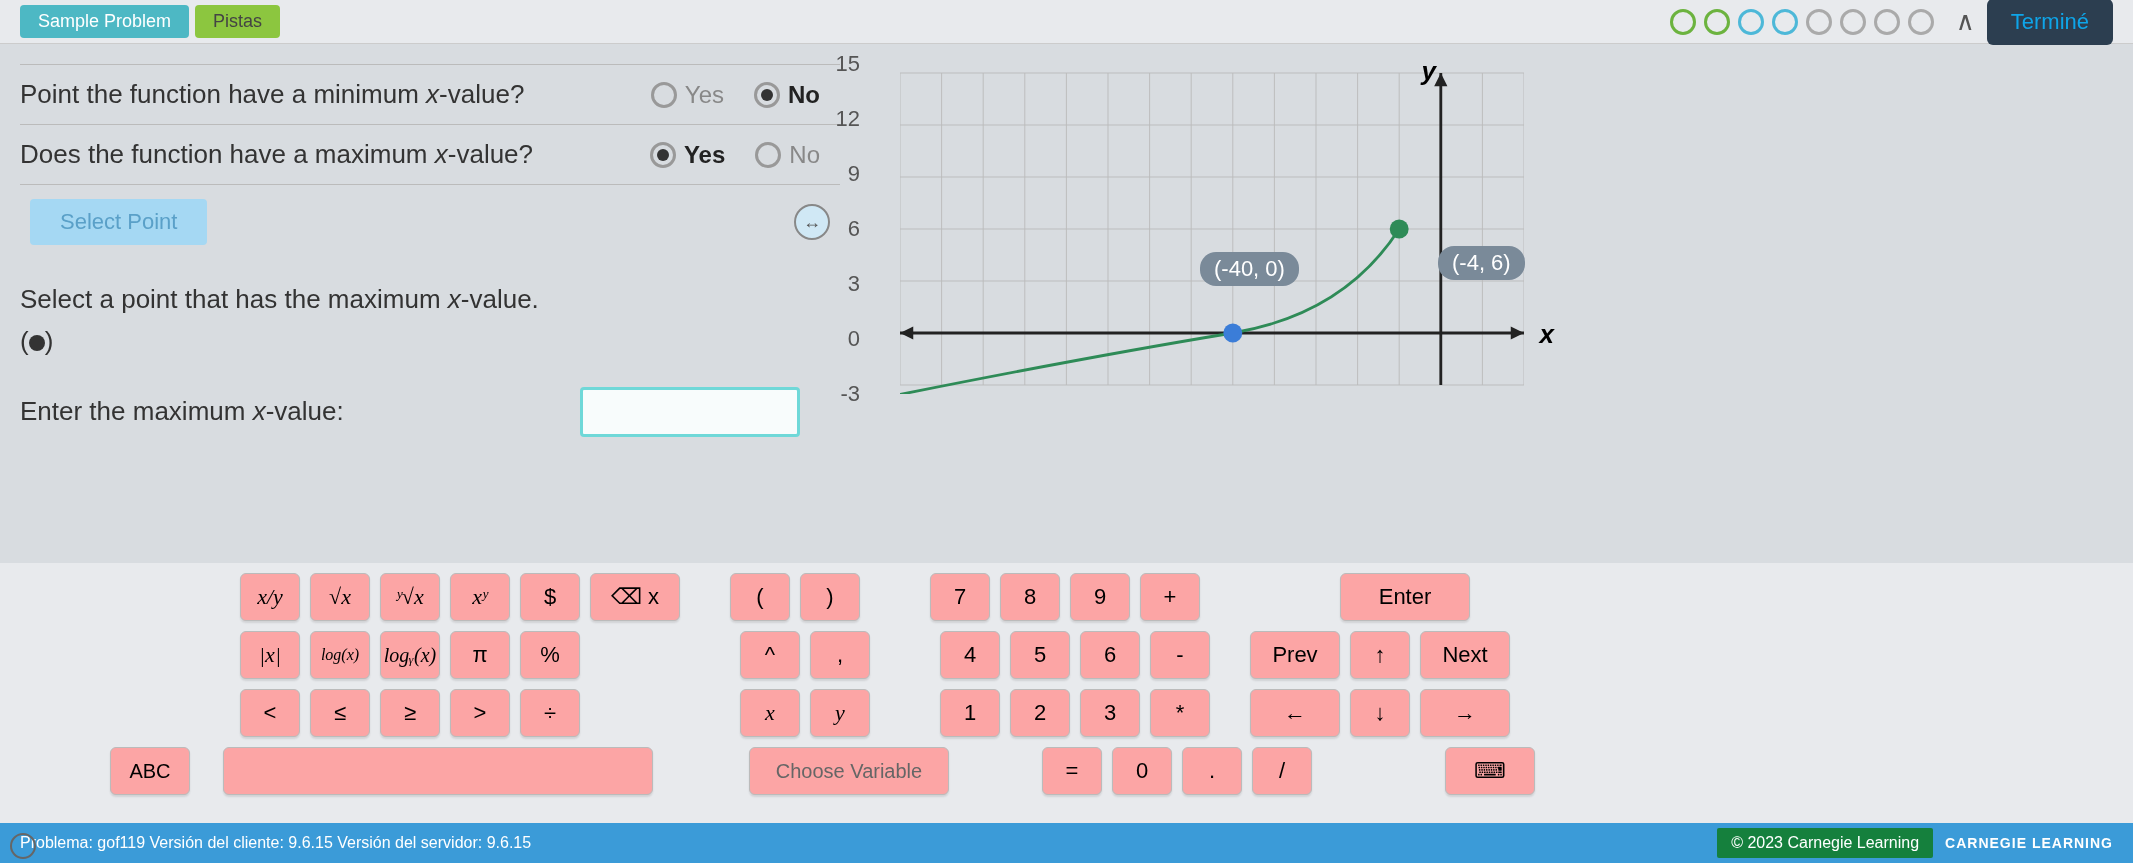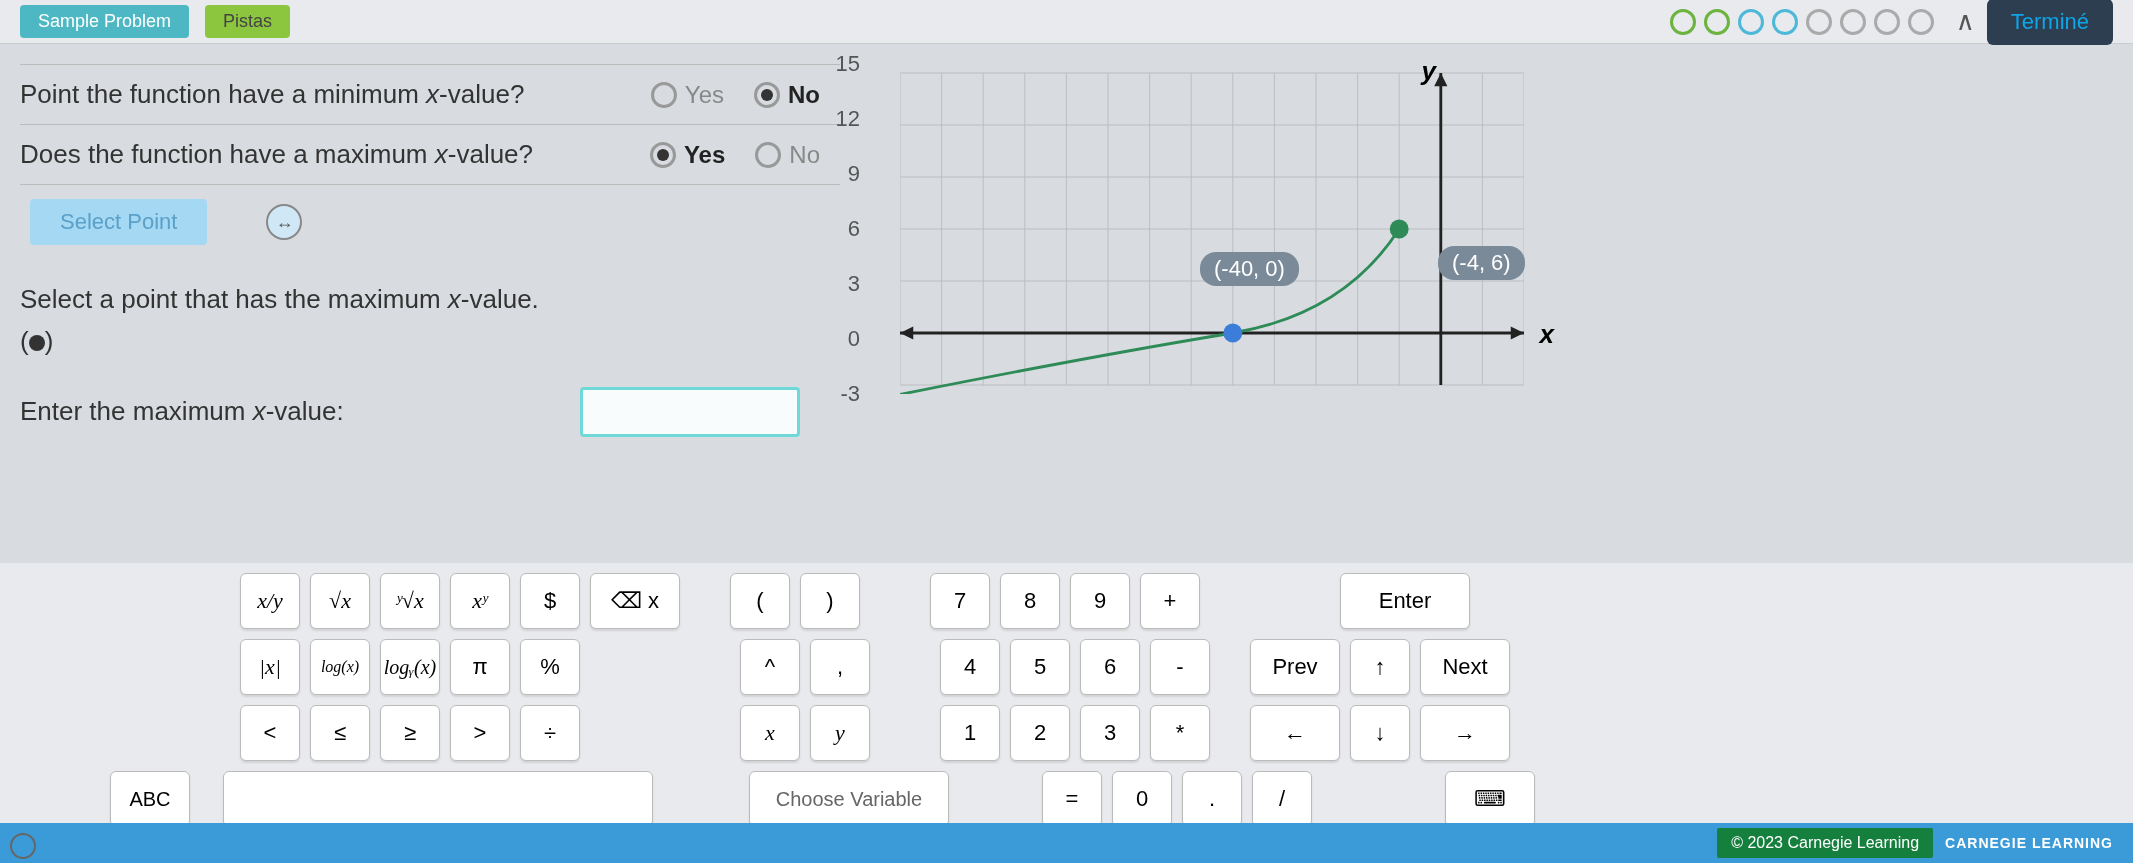--- a/index.html
+++ b/index.html
@@ -1,19 +1,19 @@
 <!DOCTYPE html>
 <html><head>
 <meta charset="utf-8">
 <style>
   * { box-sizing: border-box; margin: 0; padding: 0; font-family: Arial, sans-serif; }
   body { background: #d8dce0; width: 2133px; height: 863px; overflow: hidden; position: relative; }
   
   .topbar { display: flex; align-items: center; height: 44px; background: #e8eaed; padding: 0 20px; border-bottom: 1px solid #ccc; }
-  .topbar-left { display: flex; gap: 16px; align-items: center; }
+  .topbar-left { display: flex; gap: 6px; align-items: center; }
   .top-btn { padding: 6px 18px; border-radius: 4px; color: white; font-size: 18px; border: none; }
   .btn-teal { background: #4db8c4; }
   .btn-green { background: #8cc63f; color: #444; }
   .topbar-right { margin-left: auto; display: flex; align-items: center; gap: 12px; }
   .progress-dots { display: flex; gap: 8px; }
   .progress-dot { width: 26px; height: 26px; border-radius: 50%; border: 3px solid; background: transparent; }
   .dot-green { border-color: #6cb33f; }
   .dot-blue { border-color: #4db8d8; }
   .dot-gray { border-color: #aaa; }
   .caret-up { font-size: 26px; color: #555; margin-left: 10px; cursor: pointer; }
@@ -52,21 +52,21 @@
   .curve { position: absolute; left: 0; top: 0; width: 100%; height: 100%; }
   .curve path { stroke: #2e8b57; stroke-width: 3; fill: none; }
   .point-blue { fill: #3b7dd8; }
   .point-green { fill: #2e8b57; }
   
   .coord-label { position: absolute; background: #7a8a99; color: white; padding: 4px 14px; border-radius: 16px; font-size: 22px; white-space: nowrap; }
   
   .keypad-area { position: absolute; bottom: 40px; left: 0; right: 0; height: 260px; background: #e8eaed; padding: 10px 20px 0 240px; }
   .kp-rows { display: flex; flex-direction: column; gap: 10px; }
   .kp-row { display: flex; gap: 10px; align-items: center; }
-  .kp-key { height: 56px; min-width: 60px; background: #ffffff; border: 1px solid #bbb; border-radius: 6px; font-size: 22px; display: flex; align-items: center; justify-content: center; cursor: pointer; box-shadow: 0 2px 2px rgba(0,0,0,0.1); }
+  .kp-key { height: 48px; min-width: 60px; background: #fca5a5; border: 1px solid #bbb; border-radius: 6px; font-size: 22px; display: flex; align-items: center; justify-content: center; cursor: pointer; box-shadow: 0 2px 2px rgba(0,0,0,0.1); }
   .kp-key.wide { min-width: 90px; }
   .kp-key.xwide { min-width: 130px; }
   .kp-key.backspace { min-width: 90px; }
   .kp-key.abc { min-width: 80px; font-size: 20px; }
   .kp-key.spacebar { flex: 0 0 430px; }
   .kp-numgroup { display: flex; gap: 10px; margin-left: 60px; }
   .kp-arrowgroup { display: flex; gap: 10px; margin-left: 30px; }
   .choose-var { flex: 0 0 200px; font-size: 20px; color: #666; }
   .kp-sym { font-family: 'Times New Roman', serif; font-style: italic; }
   
@@ -128,21 +128,21 @@
           <div class="radio-circle selected"></div>
             <span class="radio-label bold">Yes</span>
         </div>
         <div class="radio-opt">
           <div class="radio-circle"></div>
             <span class="radio-label dim">No</span>
         </div>
       </div>
     </div>
 
-    <div class="question-row" style="border-bottom:none; justify-content:flex-start; padding-right:10px;gap:44px;">
+    <div class="question-row" style="border-bottom:none; justify-content:space-between; padding-right:10px;gap:44px;">
       <button class="select-point-btn">Select Point</button>
       <div class="crosshair-btn">↔</div>
     </div>
 
     <div class="instruction-block">
       <div class="instruction-text">
         <span>Select a point that has the maximum </span><span class="italic">x</span><span>-value.</span>
       </div>
       <div class="instruction-text">
         <span>(</span><span class="filled-dot"></span><span>)</span>
@@ -292,17 +292,18 @@
         <div class="kp-key">/</div>
       </div>
       <div class="kp-arrowgroup" style="margin-left:100px;">
         <div class="kp-key wide">⌨</div>
       </div>
     </div>
   </div>
 </div>
 
 <div class="footer">
+  <span>Problema: gof119   Versión del cliente: 9.6.15   Versión del servidor: 9.6.15</span>
   <span class="footer-right">© 2023 Carnegie Learning</span>
   <span class="footer-logo">CARNEGIE LEARNING</span>
 </div>
 
 <div class="win-start"></div>
 
 </body></html>

